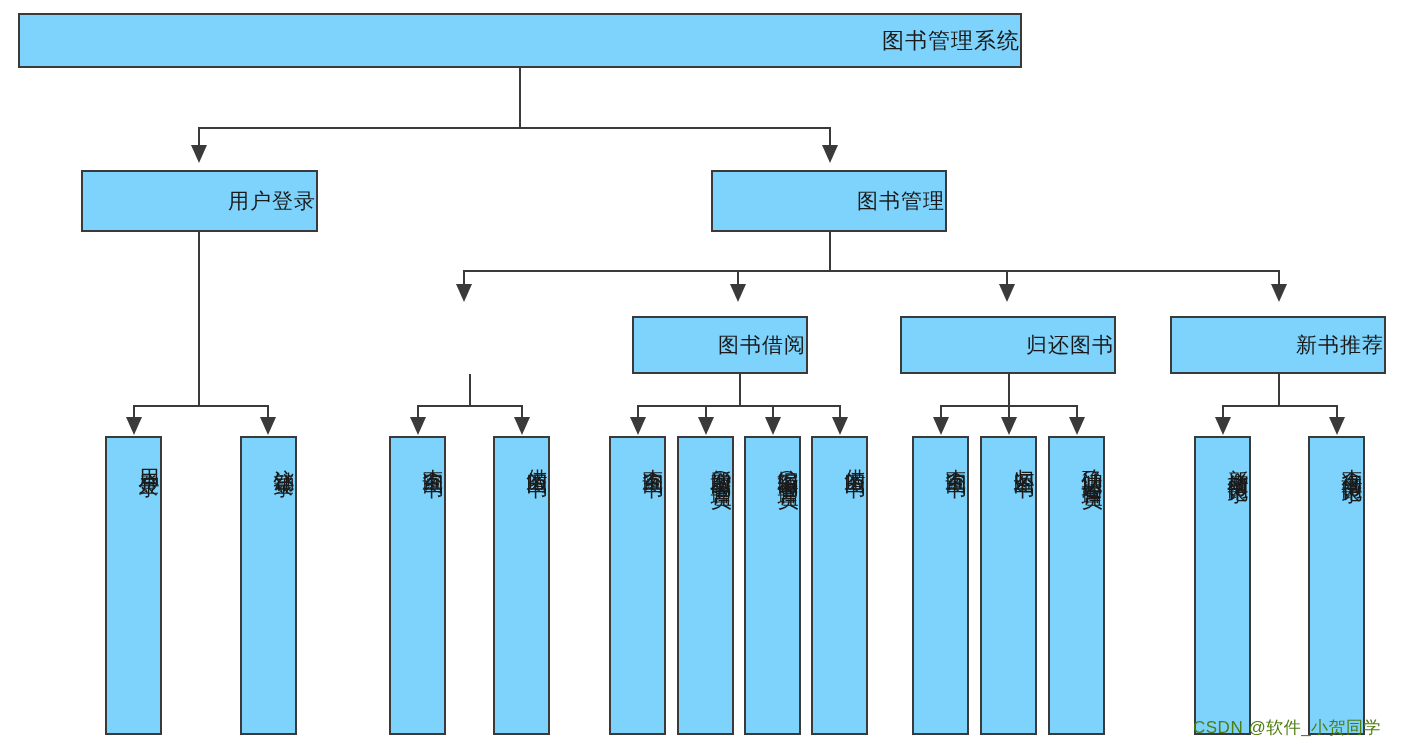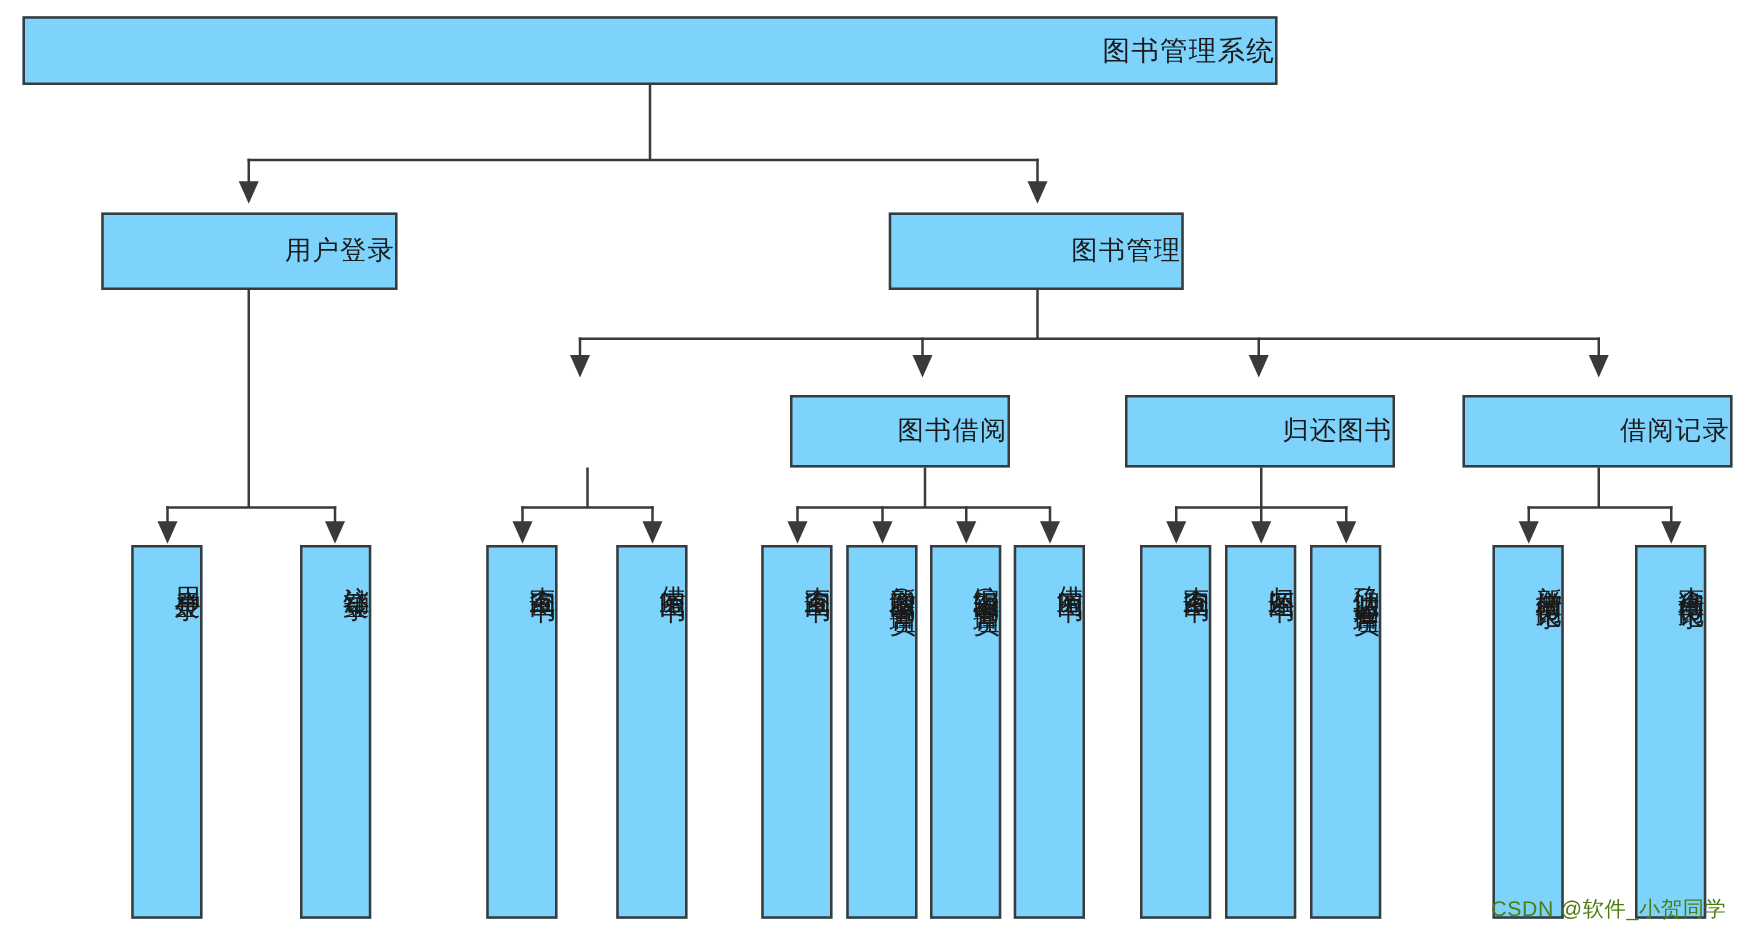--- a/index.html
+++ b/index.html
@@ -121,21 +121,21 @@
   <div class="arrow" style="left:999px; top:284px;"></div>
   <div class="arrow" style="left:1271px; top:284px;"></div>
 
   <div class="node horiz" style="left:632px; top:316px; width:176px; height:58px;">
     <span class="label">图书借阅</span>
   </div>
   <div class="node horiz" style="left:900px; top:316px; width:216px; height:58px;">
     <span class="label">归还图书</span>
   </div>
   <div class="node horiz" style="left:1170px; top:316px; width:216px; height:58px;">
-    <span class="label">借阅记录</span>
+    <span class="label">新书推荐</span>
   </div>
 
   <div class="seg v" style="left:469px; top:374px; height:32px;"></div>
   <div class="seg h" style="left:417px; top:405px; width:106px;"></div>
   <div class="seg v" style="left:417px; top:405px; height:14px;"></div>
   <div class="seg v" style="left:521px; top:405px; height:14px;"></div>
   <div class="arrow" style="left:410px; top:417px;"></div>
   <div class="arrow" style="left:514px; top:417px;"></div>
 
   <div class="seg v" style="left:739px; top:374px; height:32px;"></div>

